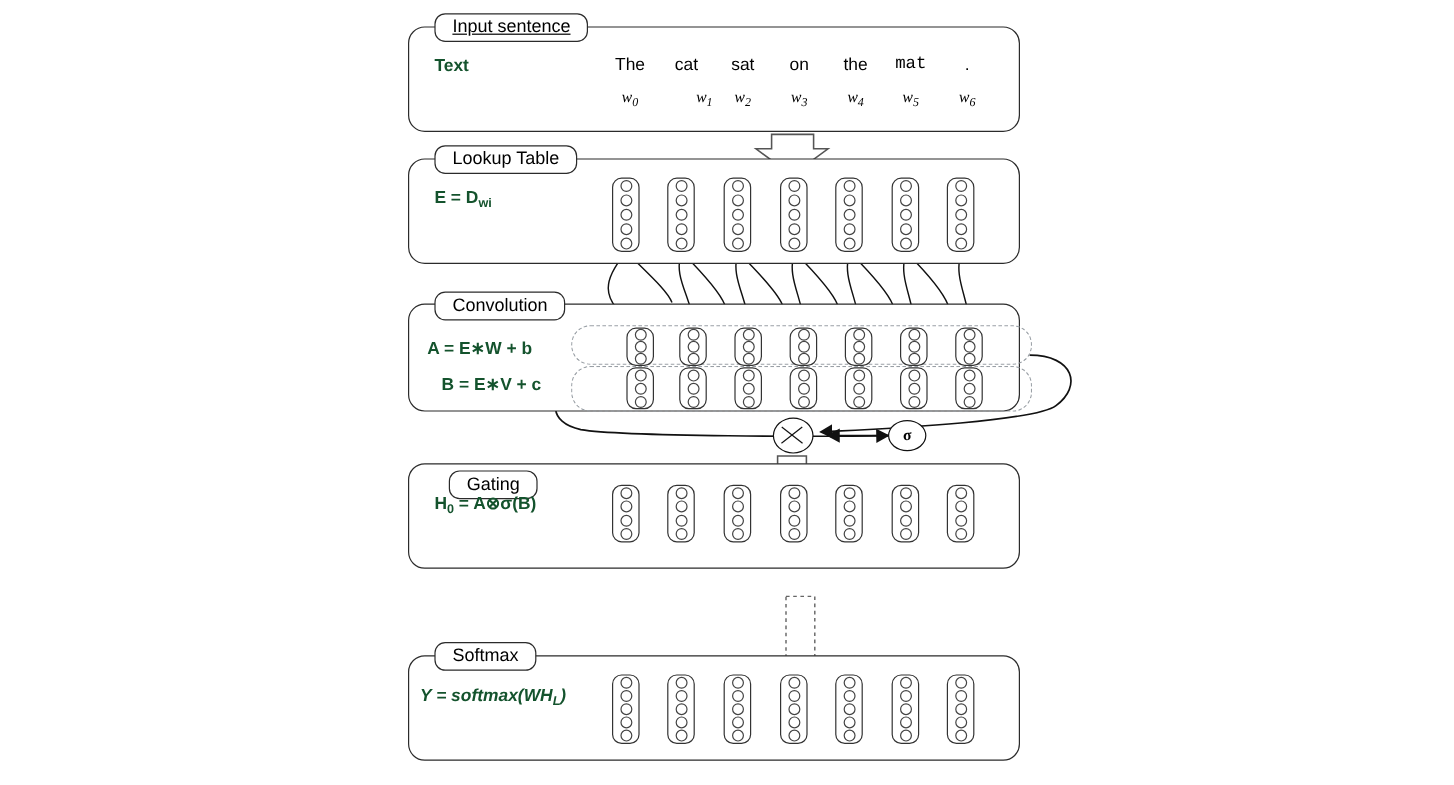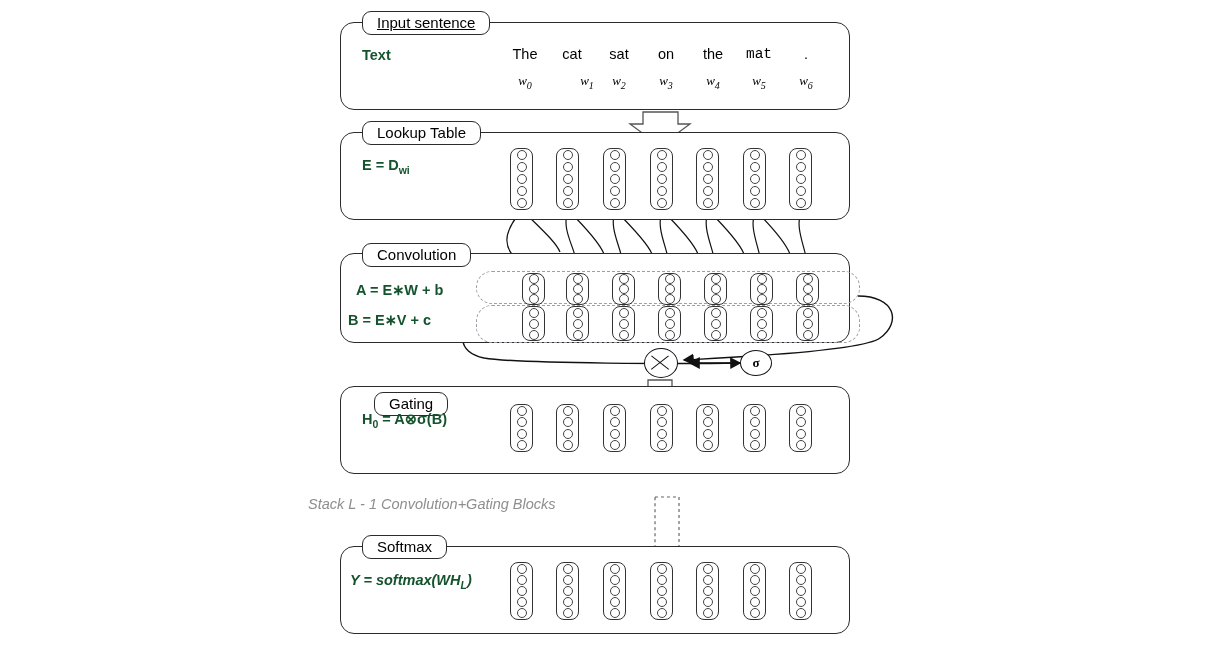--- a/index.html
+++ b/index.html
@@ -211,34 +211,33 @@
 
   <div class="panel" style="left:340px;top:132px;width:510px;height:88px;"></div>
   <div class="panel-tab" style="left:362px;top:121px;">Lookup Table</div>
   <div class="eq" style="left:362px;top:157px;">
     <span>E = D</span><span class="sub">wi</span>
   </div>
 
   <div class="panel" style="left:340px;top:253px;width:510px;height:90px;"></div>
   <div class="panel-tab" style="left:362px;top:243px;">Convolution</div>
   <div class="eq" style="left:356px;top:282px;">A = E∗W + b</div>
-  <div class="eq" style="left:348px;top:312px;">B = E∗V + c</div>
+  <div class="eq" style="left:368px;top:312px;">B = E∗V + c</div>
   <div class="dashbox" style="left:476px;top:271px;width:384px;height:33px;"></div>
   <div class="dashbox" style="left:476px;top:305px;width:384px;height:38px;"></div>
 
   <div class="times-node" style="left:644px;top:348px;"></div>
   <div class="sigma-node" style="left:740px;top:350px;">σ</div>
 
   <div class="panel" style="left:340px;top:386px;width:510px;height:88px;"></div>
   <div class="panel-tab" style="left:374px;top:376px;margin-top:16px;">Gating</div>
   <div class="eq" style="left:362px;top:411px;">
     <span>H</span><span class="sub">0</span><span> = A⊗σ(B)</span>
   </div>
 
-  <div class="stack-note" style="left:308px;top:496px;">Stack L - 1 Convolution+Gating Blocks</div>
 
   <div class="panel" style="left:340px;top:546px;width:510px;height:88px;"></div>
   <div class="panel-tab" style="left:362px;top:535px;">Softmax</div>
   <div class="eq" style="left:350px;top:572px;font-style:italic;">
     <span>Y = softmax(WH</span><span class="sub">L</span><span>)</span>
   </div>
 
   <div id="vectors">
       <div class="vec" style="left: 510px; top: 148px; width: 23px; height: 62px;">
         <div class="cell"></div>

